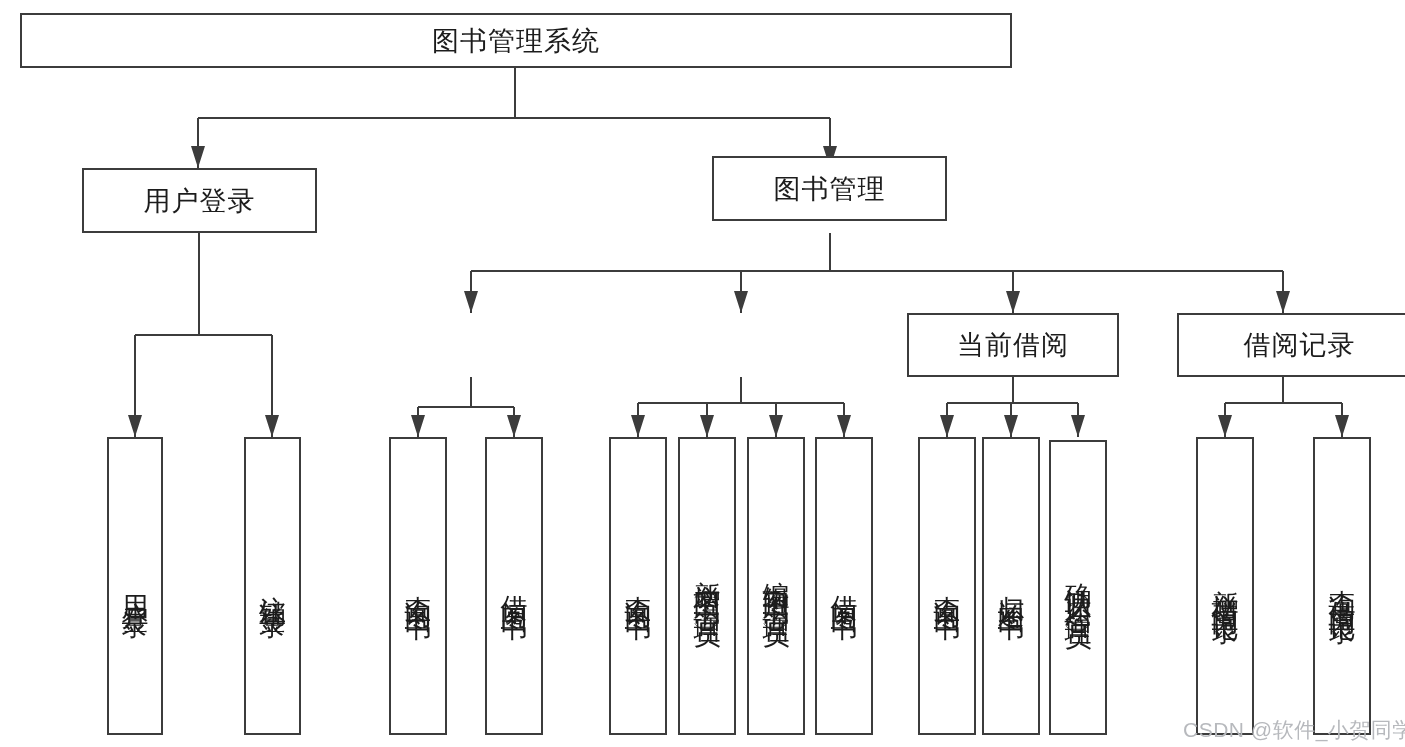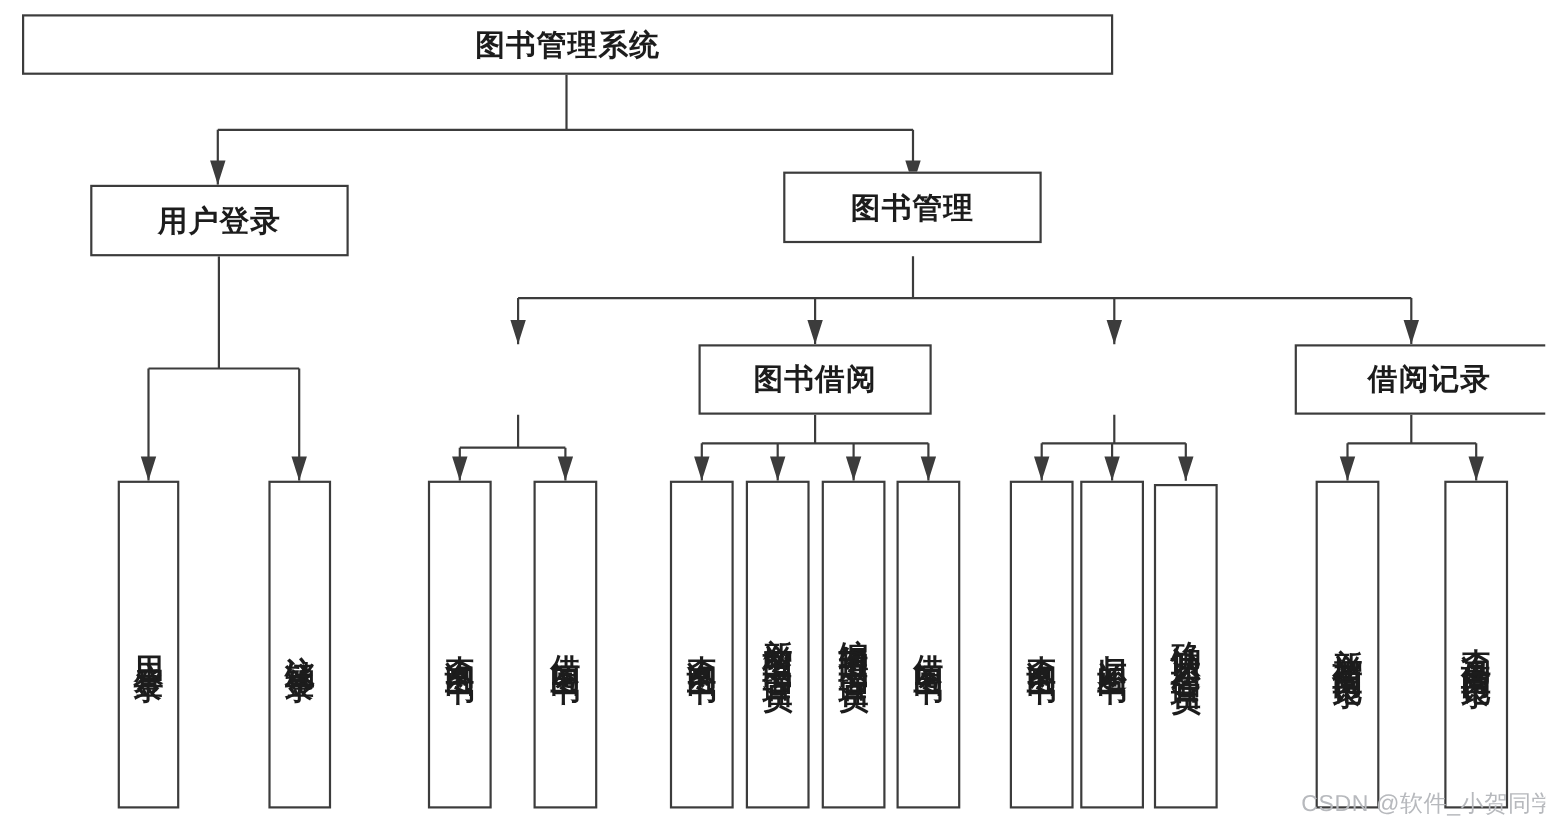--- a/index.html
+++ b/index.html
@@ -19,21 +19,20 @@
     display:flex;
     align-items:center;
     justify-content:center;
     color:#1c1c1c;
     z-index:2;
   }
   .node span{
     font-size:27px;
     letter-spacing:1px;
     white-space:nowrap;
-    font-weight:bold;
   }
   .node.leaf span{
     writing-mode:vertical-rl;
     letter-spacing:6px;
     font-size:27px;
   }
   .watermark{
     position:absolute;
     left:1183px;
     top:716px;
@@ -75,22 +74,22 @@
     <span>图书管理系统</span>
   </div>
 
   <div class="node" style="left:82px;top:168px;width:235px;height:65px">
     <span>用户登录</span>
   </div>
   <div class="node" style="left:712px;top:156px;width:235px;height:65px">
     <span>图书管理</span>
   </div>
 
-  <div class="node" style="left:635px;top:313px;width:212px;height:64px">
-    <span>图书借阅</span>
+  <div class="node" style="left:907px;top:313px;width:212px;height:64px">
+    <span>当前借阅</span>
   </div>
   <div class="node" style="left:1177px;top:313px;width:245px;height:64px">
     <span>借阅记录</span>
   </div>
 
   <div class="node leaf" style="left:107px;top:437px;width:56px;height:298px">
     <span>用户登录</span>
   </div>
   <div class="node leaf" style="left:244px;top:437px;width:57px;height:298px">
     <span>注销登录</span>

